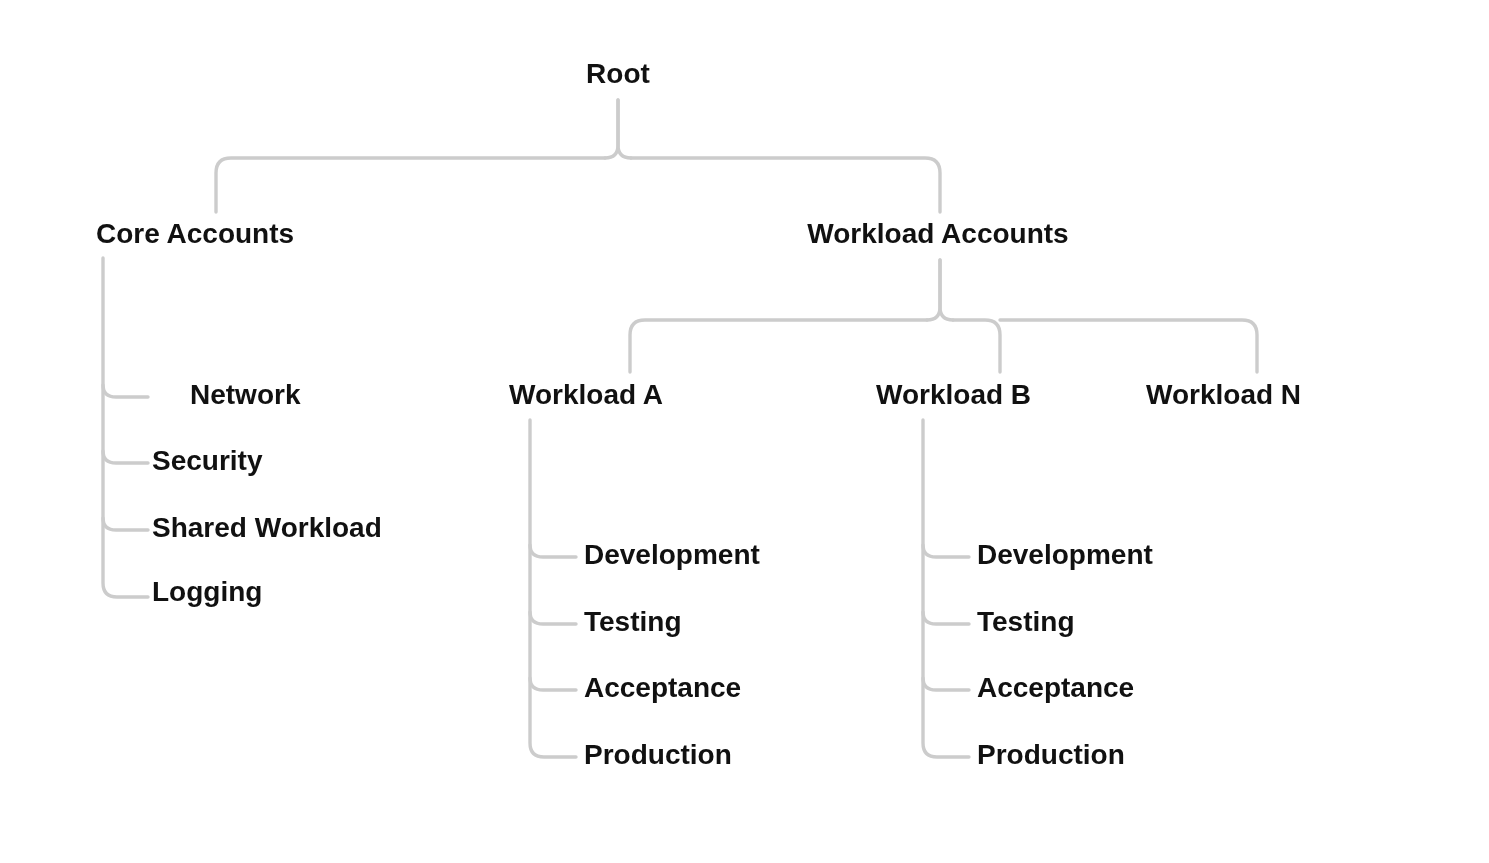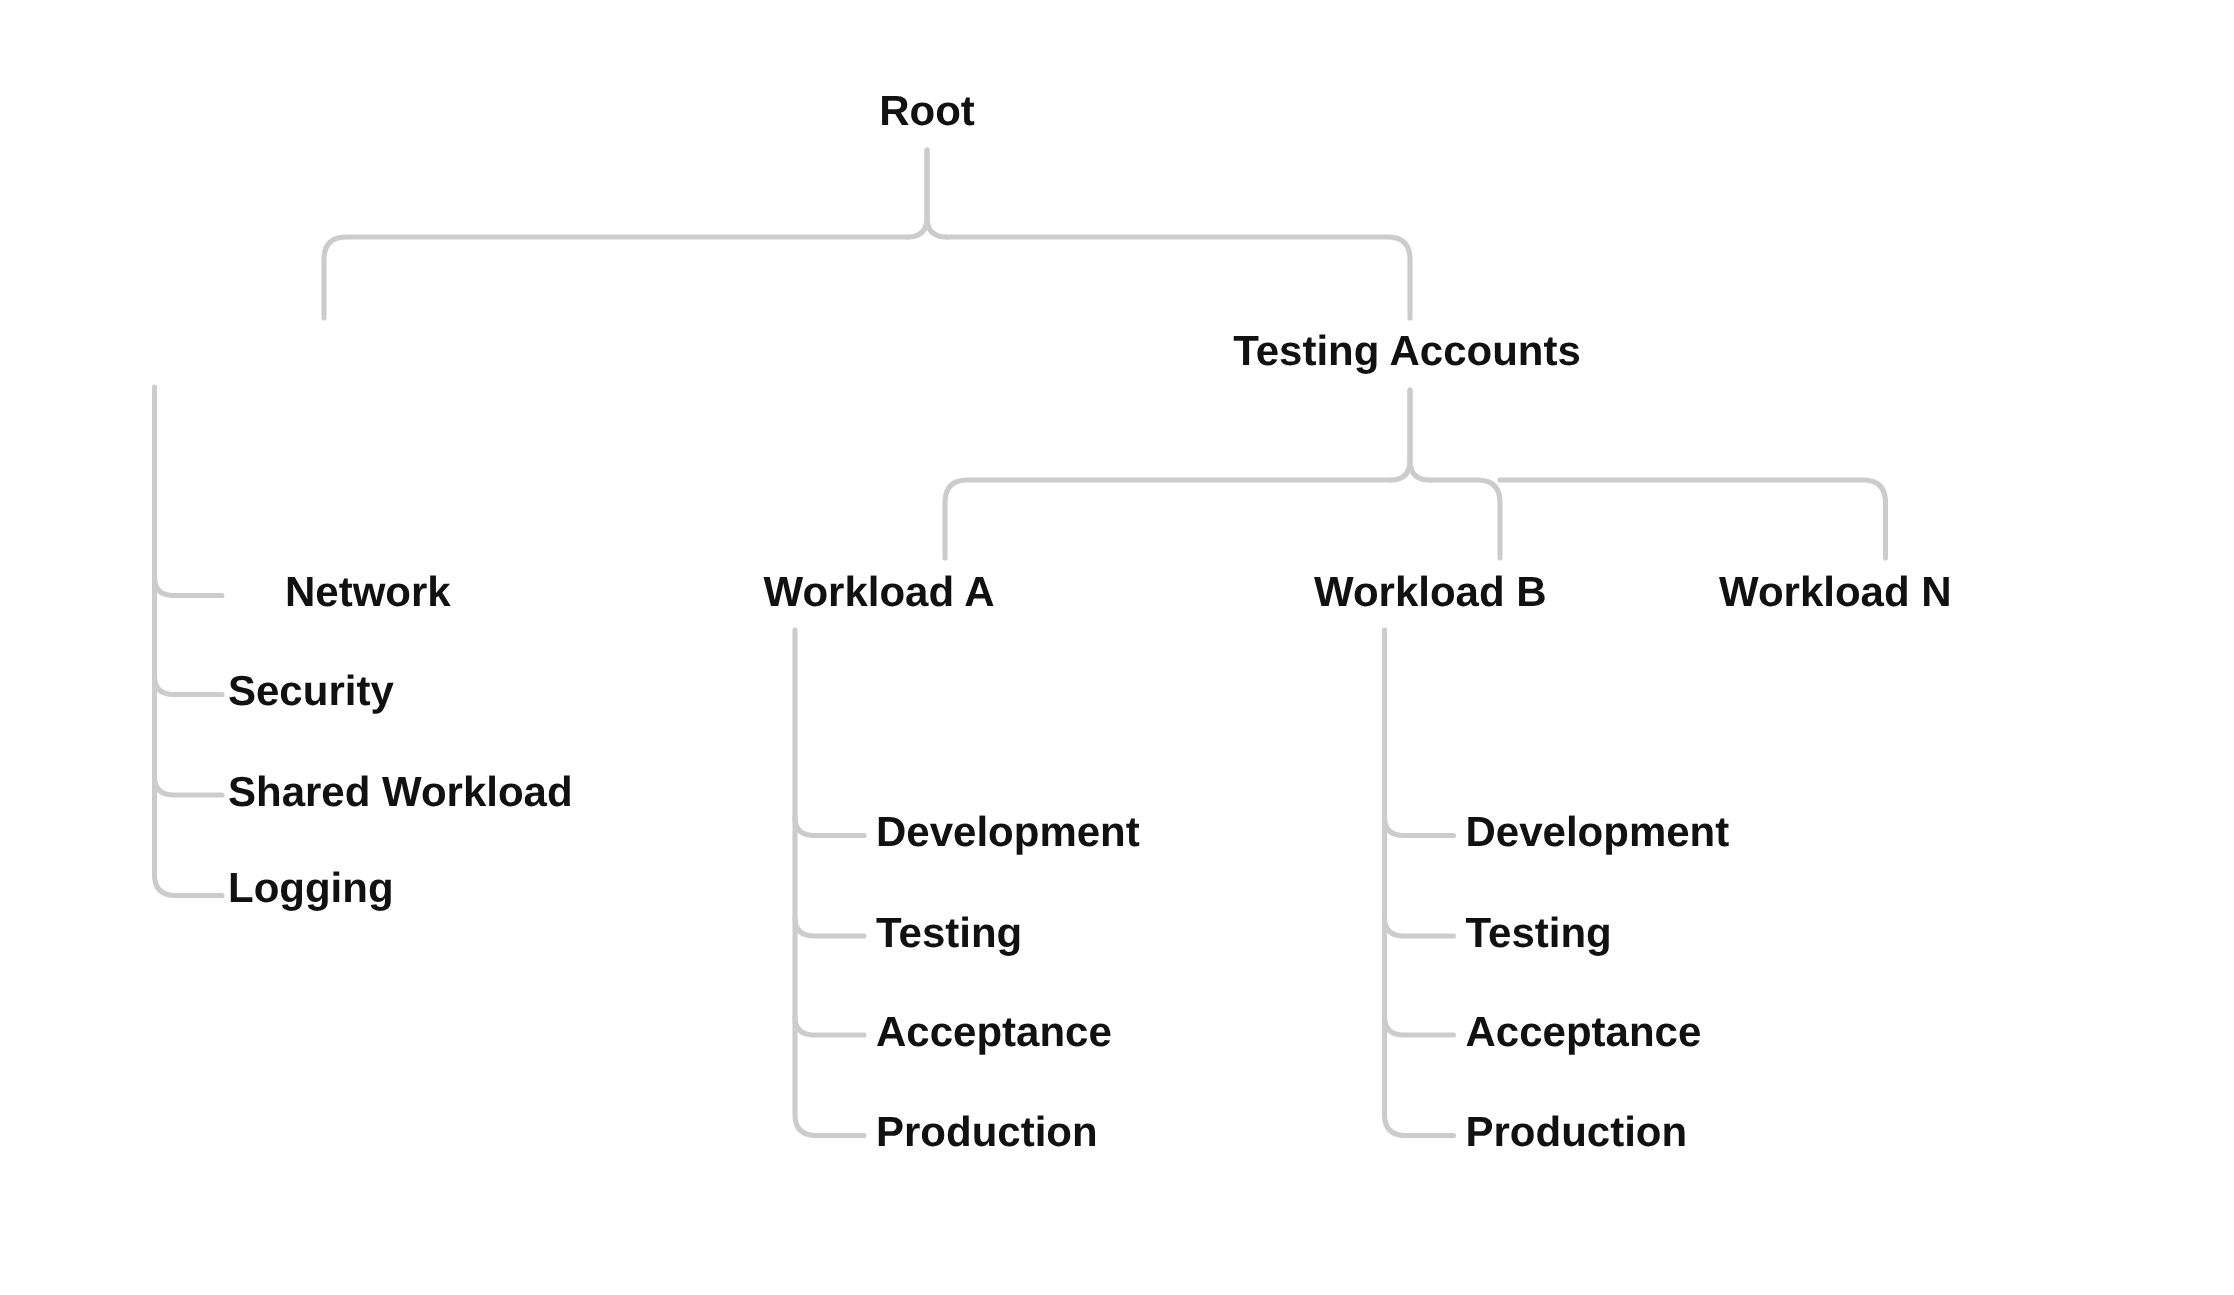--- a/index.html
+++ b/index.html
@@ -73,21 +73,22 @@
       <path d="M 923,420 L 923,743 Q 923,757 937,757 L 969,757"></path>
       <path d="M 923,545 Q 923,557 936,557 L 969,557"></path>
       <path d="M 923,612 Q 923,624 936,624 L 969,624"></path>
       <path d="M 923,678 Q 923,690 936,690 L 969,690"></path>
 
     </g>
   </svg>
 
   <div class="node center" style="left:618px; top:60px;">Root</div>
 
-  <div class="node center" style="left:938px; top:220px;">Testing Accounts</div>
+  <div class="node" style="left:96px; top:220px;">Core Accounts</div>
+  <div class="node center" style="left:938px; top:220px;">Workload Accounts</div>
 
   <div class="node" style="left:152px; top:381px;margin-left:38px;">Network</div>
   <div class="node" style="left:152px; top:447px;">Security</div>
   <div class="node" style="left:152px; top:514px;">Shared Workload</div>
   <div class="node" style="left:152px; top:578px;">Logging</div>
 
   <div class="node" style="left:509px; top:381px;">Workload A</div>
   <div class="node" style="left:876px; top:381px;">Workload B</div>
   <div class="node" style="left:1146px; top:381px;">Workload N</div>
 

